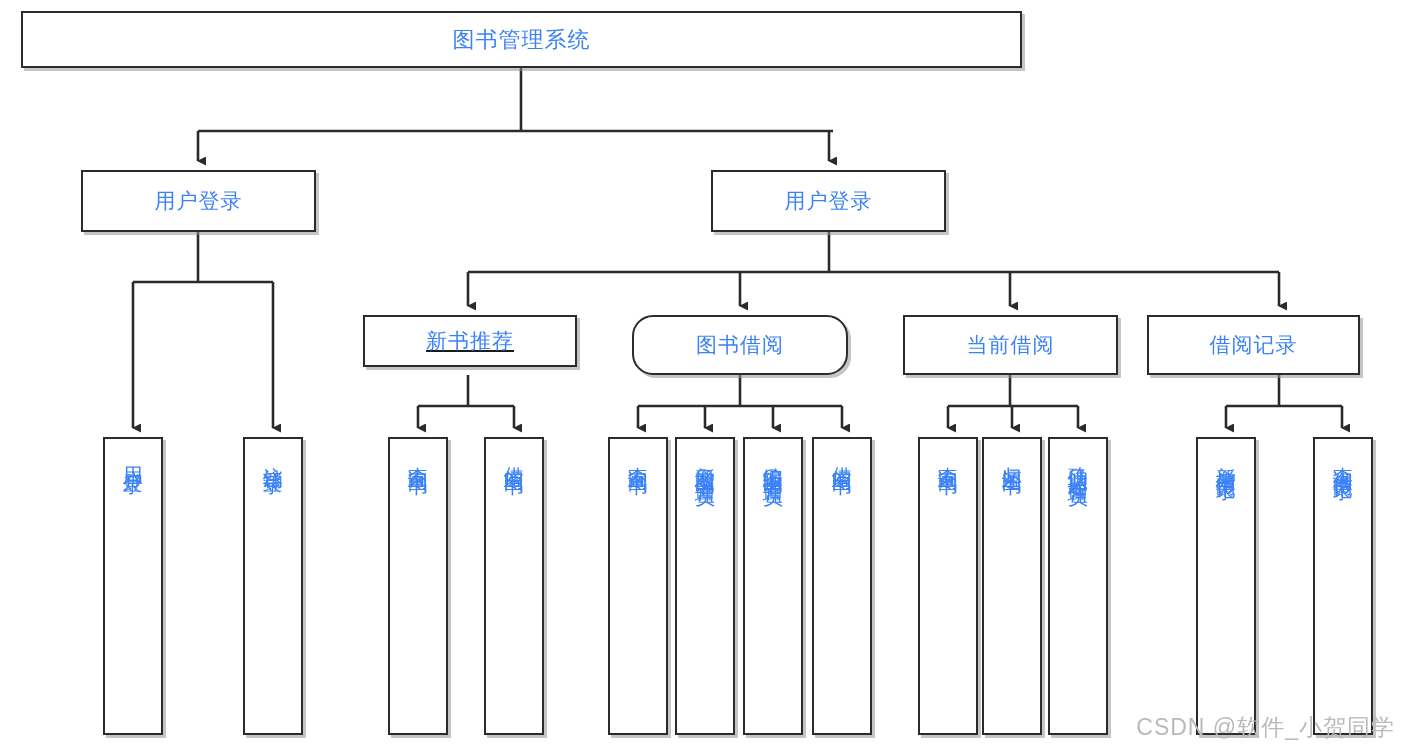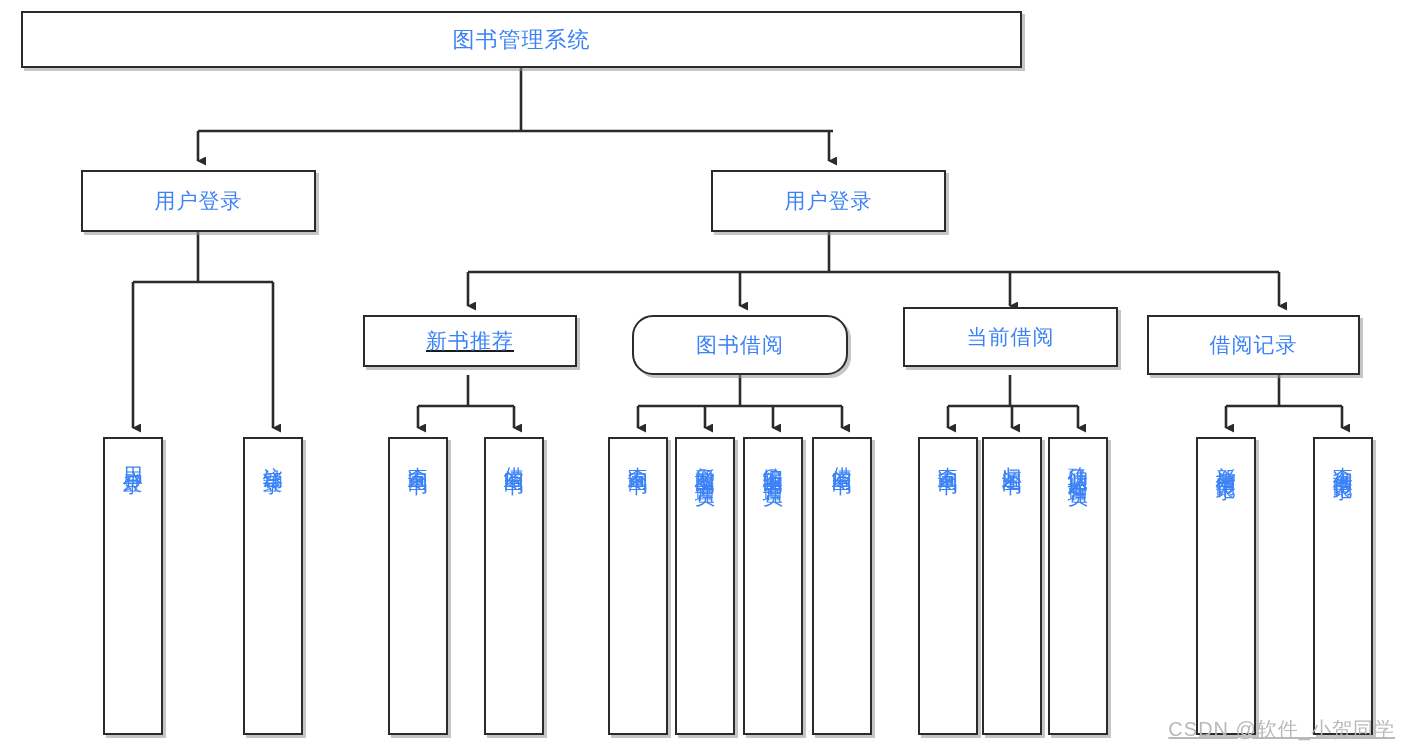--- a/index.html
+++ b/index.html
@@ -54,27 +54,26 @@
     font-size:20px;
     line-height:1.32;
     letter-spacing:3px;
     white-space:normal;
     max-height:100%;
   }
   .watermark{
     position:absolute;
     right:10px;
     bottom:4px;
-    font-size:20px;
+    font-size:23px;
     color:#b9b9b9;
     letter-spacing:1px;
     z-index:5;
     white-space:nowrap;
     font-family:"Liberation Sans","DejaVu Sans",sans-serif;
-    text-decoration:underline;
   }
 </style>
 </head>
 <body>
 
 <div id="canvas">
 
   <svg id="edges" viewBox="0 0 1405 747" xmlns="http://www.w3.org/2000/svg">
     <defs>
       <marker id="arrow" markerWidth="9" markerHeight="9" refX="4.5" refY="8" orient="auto" markerUnits="userSpaceOnUse">
@@ -138,21 +137,21 @@
   </div>
 
   <div class="node" style="left:363px;top:315px;width:214px;height:52px;text-decoration:underline;">
     <span class="lbl">新书推荐</span>
   </div>
 
   <div class="node" style="left:632px;top:315px;width:216px;height:60px;border-radius:21px;">
     <span class="lbl">图书借阅</span>
   </div>
 
-  <div class="node" style="left:903px;top:307px;width:215px;height:60px;">
+  <div class="node" style="left:903px;top:315px;width:215px;height:60px;">
     <span class="lbl">当前借阅</span>
   </div>
 
   <div class="node" style="left:1147px;top:315px;width:213px;height:60px;">
     <span class="lbl">借阅记录</span>
   </div>
 
   <div class="node leaf" style="left:103px;top:437px;width:60px;height:298px;">
     <span class="lbl">用户登录</span>
   </div>

